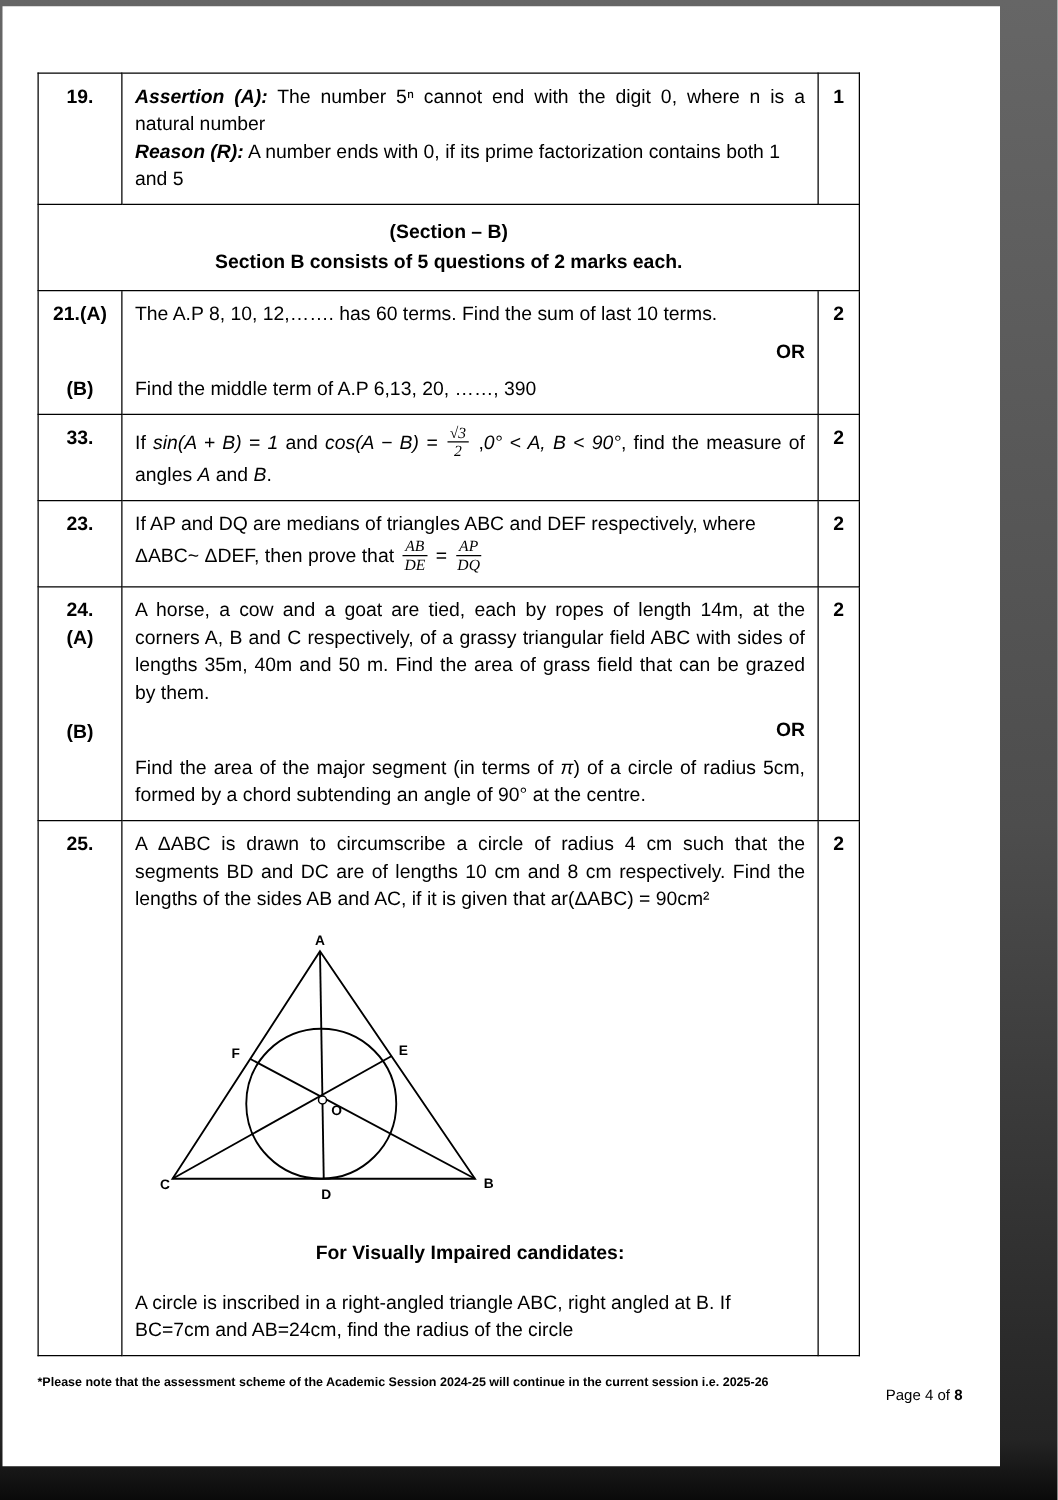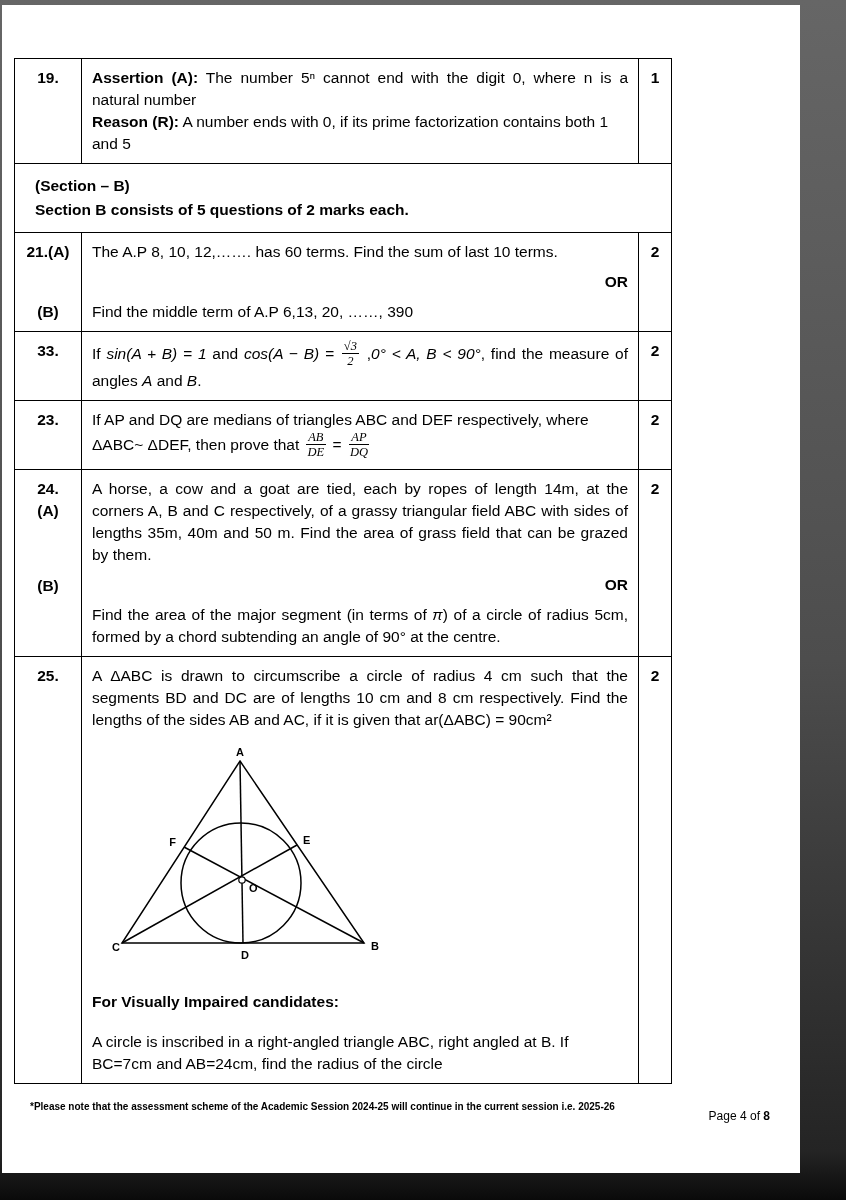--- a/index.html
+++ b/index.html
@@ -7,56 +7,56 @@
     width:846px; height:1200px; position:relative; overflow:hidden;
     background: linear-gradient(180deg, #666666 0%, #4d4d4d 55%, #242424 96%, #0a0a0a 100%);
     font-family: "Liberation Sans", sans-serif;
     color:#000;
   }
   .page {
     position:absolute; left:2px; top:5px; width:798px; height:1168px;
     background:#ffffff;
   }
   table.qtable {
-    position:absolute; left:12px; top:53px; width:658px;
+    position:absolute; left:28px; top:53px; width:658px;
     border-collapse:collapse; table-layout:fixed;
   }
   table.qtable, table.qtable td { border:1.6px solid #000; }
   td { vertical-align:top; }
   td.num {
     width:62px; text-align:center; font-weight:bold;
     font-size:15.5px; line-height:22px; padding:8px 2px;
   }
   td.content {
     padding:8px 10px; font-size:15.5px; line-height:22px;
   }
   td.marks {
     width:30px; text-align:center; font-weight:bold;
     font-size:15.5px; line-height:22px; padding:8px 1px;
   }
   tr.section-row td {
-    font-weight:bold; font-size:15.5px;
+    text-align:center; font-weight:bold; font-size:15.5px;
     line-height:22px; padding:9px 20px;
   }
   tr.section-row td div { margin:2px 0; }
   .para { margin:0; }
   .justify { text-align:justify; }
   .or { text-align:right; font-weight:bold; margin:8px 0; }
-  .seg-b { font-weight:bold; }
+  .seg-b { font-weight:bold;font-style:italic; }
   .seg-m { font-family:Liberation Sans, sans-serif; font-style:italic; }
   .frac {
     display:inline-flex; flex-direction:column; align-items:center;
     vertical-align:middle; font-family:"Liberation Serif", serif; font-style:italic;
     font-size:12.5px; line-height:1.15; margin:0 2px; transform:translateY(-1px);
   }
   .frac .num { border-bottom:1.2px solid #000; padding:0 2px; }
   .frac .den { padding:0 2px; }
   .numb-gap21 { margin-top:38px; }
   .numb-gap24 { margin-top:53px; }
-  .vi-heading { font-weight:bold; margin:16px 0 18px; }
+  .vi-heading { font-weight:bold; margin:16px 0 18px;text-align:center; }
   .figure-wrap { margin:16px 0 2px 20px; }
   .figure polygon, .figure circle, .figure line { stroke:#000; fill:none; stroke-width:1.5; }
   .figure .odot { fill:#fff; stroke-width:1.2; }
   .figure text { fill:#000; stroke:none; font:bold 11px "Liberation Sans", sans-serif; }
   .footnote {
     position:absolute; left:28px; top:1096px; width:640px;
     font-size:10px; font-weight:bold;
   }
   .pageno {
     position:absolute; right:30px; top:1104px; font-size:12px;

